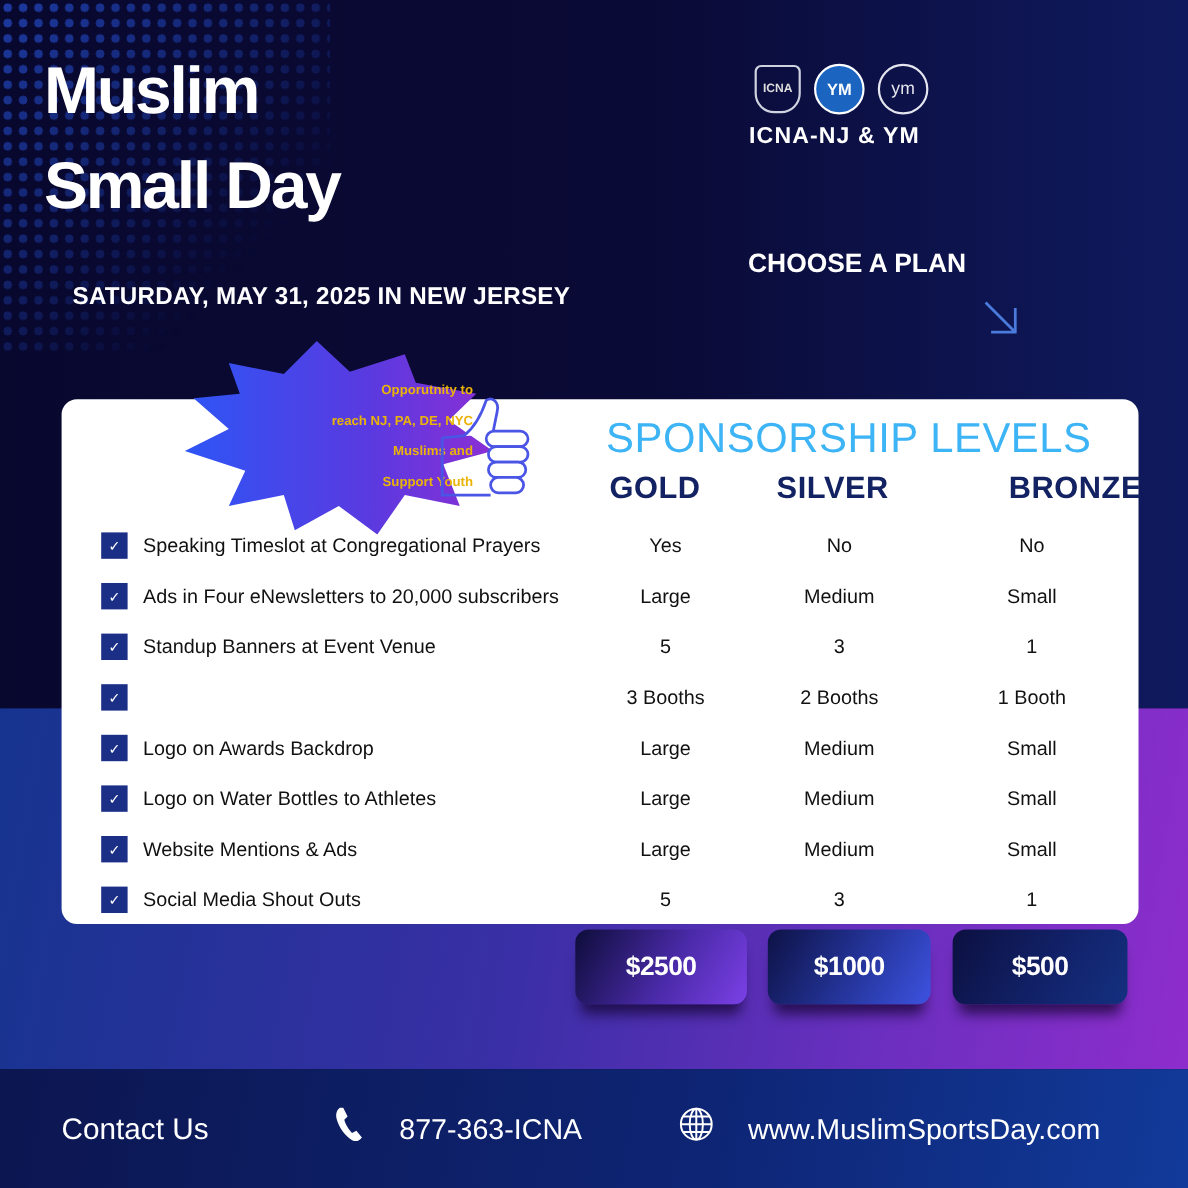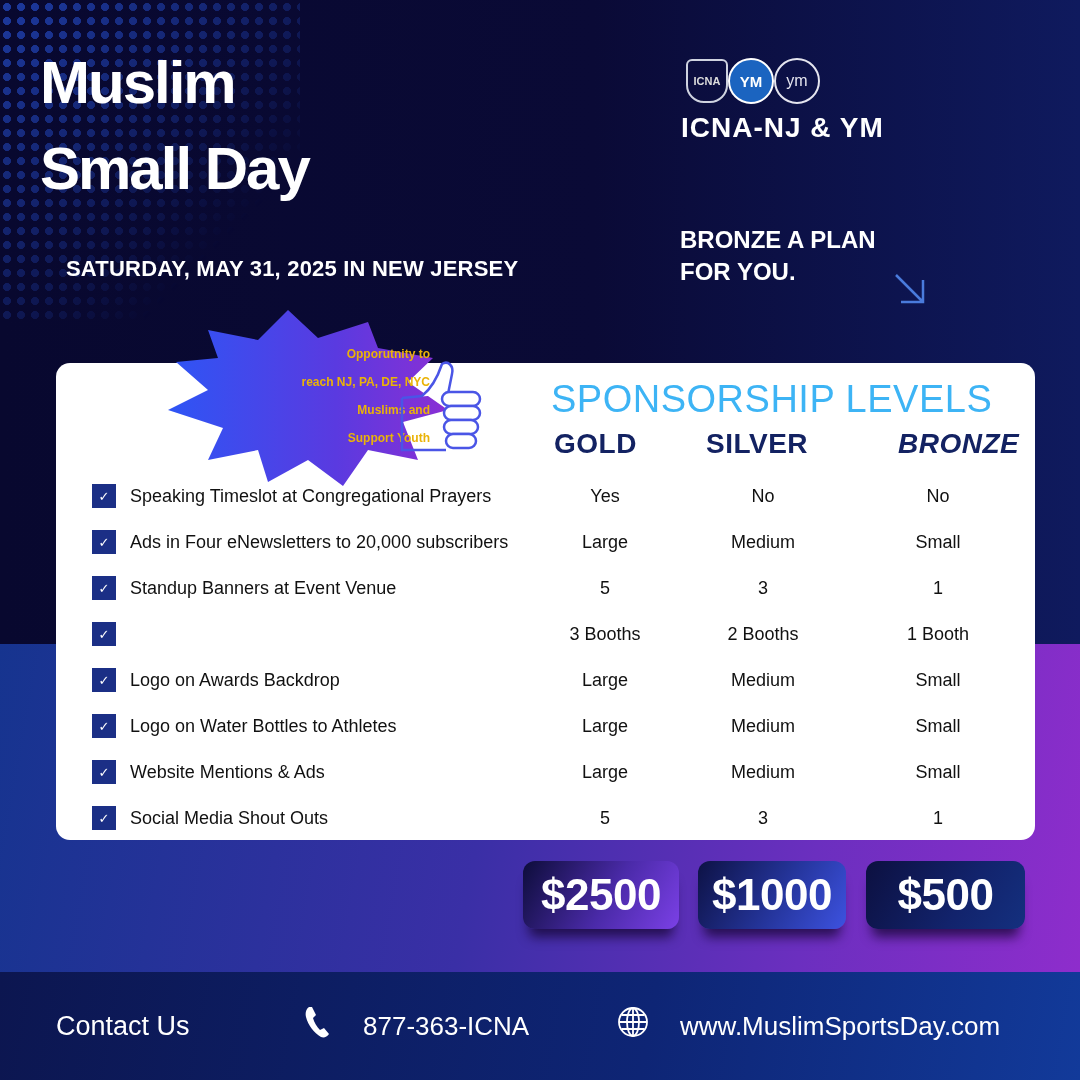--- a/index.html
+++ b/index.html
@@ -15,48 +15,48 @@
     background: linear-gradient(100deg, #16348f 0%, #3a2fa6 45%, #6b2fbf 75%, #8e2dcc 100%); }
   .footer { position: absolute; left: 0; top: 972px; width: 1080px; height: 108px;
     background: linear-gradient(100deg, #0c1650 0%, #0e2575 60%, #123a9a 100%);
     display: flex; align-items: center; color: #fff; }
 
   .title { position: absolute; left: 40px; top: 40px; color: #fff; font-weight: 700;
     font-size: 60px; line-height: 86px; letter-spacing: -2px; }
   .date { position: absolute; left: 66px; top: 256px; color: #fff; font-weight: 700;
     font-size: 22px; letter-spacing: 0.2px; }
 
-  .logos { position: absolute; left: 686px; top: 58px; display: flex; gap: 0; align-items: center; }
+  .logos { position: absolute; left: 686px; top: 58px; display: flex; gap: 12px; align-items: center; }
   .logo { width: 46px; height: 46px; border-radius: 50%; display: flex; align-items: center; justify-content: center; font-weight: 700; font-size: 15px; }
   .logo.icna { border-radius: 6px 6px 18px 18px; background: transparent; color: #ddd; border: 2px solid #cfd3e0; font-size: 11px; width: 42px; height: 44px; }
   .logo.ym1 { background: #1b64c0; color: #fff; border: 2px solid #fff; }
   .logo.ym2 { background: transparent; border: 2px solid #e5e5ef; color: #e5e5ef; font-weight: 400; font-size: 16px; }
-  .org-name { position: absolute; left: 681px; top: 112px; color: #fff; font-weight: 700; font-size: 28px; letter-spacing: 1px; text-align: center; }
+  .org-name { position: absolute; left: 681px; top: 112px; color: #fff; font-weight: 700; font-size: 21px; letter-spacing: 1px; text-align: center; }
 
   .choose { position: absolute; left: 680px; top: 224px; color: #fff; font-weight: 700; font-size: 24px; line-height: 32px; }
   .arrow { position: absolute; left: 893px; top: 272px; width: 34px; height: 34px; }
 
   .card { position: absolute; left: 56px; top: 363px; width: 979px; height: 477px; background: #fff; border-radius: 14px; }
 
   .burst { position: absolute; left: 168px; top: 310px; width: 280px; height: 176px; }
   .burst-text { position: absolute; left: 180px; top: 340px; width: 250px; text-align: right; color: #eab308;
     font-weight: 700; font-size: 12px; line-height: 28px; }
   .thumb { position: absolute; left: 392px; top: 358px; width: 92px; height: 96px; }
 
   .spons-title { position: absolute; left: 551px; top: 378px; color: #3db4f5; font-size: 38px; letter-spacing: 0.5px; }
   .tier { position: absolute; top: 428px; color: #132262; font-weight: 900; font-size: 28px; letter-spacing: 0.5px; }
-  .tier.gold { left: 554px; } .tier.silver { left: 706px; text-align: center; } .tier.bronze { left: 898px; font-style: italic; }
+  .tier.gold { left: 554px; } .tier.silver { left: 706px; text-align: center; } .tier.bronze { left: 917px; }
   .row { position: absolute; left: 92px; width: 920px; height: 26px; display: flex; align-items: center; color: #111; font-size: 18px; }
   .check { width: 24px; height: 24px; background: #1b2f86; color: #fff; display: flex; align-items: center; justify-content: center; font-size: 13px; flex: none; }
   .feat { margin-left: 14px; width: 420px; white-space: nowrap; }
   .val { position: absolute; text-align: center; width: 140px; }
   .v-gold { left: 443px; } .v-silver { left: 601px; } .v-bronze { left: 776px; }
 
-  .price { position: absolute; top: 845px; height: 68px; border-radius: 12px; color: #fff; font-weight: 900; font-size: 44px;
-    display: flex; align-items: center; justify-content: center; box-shadow: 0 14px 12px -6px rgba(20,5,50,0.75); letter-spacing: -0.5px; margin-top: 16px; }
+  .price { position: absolute; top: 845px; height: 68px; border-radius: 12px; color: #fff; font-weight: 900; font-size: 24px;
+    display: flex; align-items: center; justify-content: center; box-shadow: 0 14px 12px -6px rgba(20,5,50,0.75); letter-spacing: -0.5px; }
   .p-gold { left: 523px; width: 156px; background: linear-gradient(120deg, #0d0d3a 0%, #4a2aa8 55%, #7b40e6 100%); }
   .p-silver { left: 698px; width: 148px; background: linear-gradient(120deg, #0d1245 0%, #25359c 55%, #3d52e0 100%); }
   .p-bronze { left: 866px; width: 159px; background: linear-gradient(120deg, #0c1040 0%, #12236c 60%, #14307f 100%); }
 
   .contact { position: absolute; left: 56px; font-size: 27px; }
   .phone-icon { position: absolute; left: 303px; top: 1005px; width: 30px; height: 34px; }
   .phone { position: absolute; left: 363px; font-size: 26px; }
   .globe-icon { position: absolute; left: 617px; top: 1006px; width: 32px; height: 32px; }
   .web { position: absolute; left: 680px; font-size: 26px; }
 </style>
@@ -74,22 +74,21 @@
 <div class="date">SATURDAY, MAY 31, 2025 IN NEW JERSEY</div>
 
 <div class="logos">
   <div class="logo icna">ICNA</div>
   <div class="logo ym1">YM</div>
   <div class="logo ym2">ym</div>
 </div>
 <div class="org-name">ICNA-NJ &amp; YM</div>
 
 <div class="choose">
-  <div>BRONZE A PLAN</div>
-  <div>FOR YOU.</div>
+  <div>CHOOSE A PLAN</div>
 </div>
 <svg class="arrow" viewBox="0 0 34 34">
   <path d="M3 3 L30 30 M30 8 L30 30 L8 30" stroke="#4a7bdc" stroke-width="2.5" fill="none"></path>
 </svg>
 
 <div class="card"></div>
 
 <svg class="burst" viewBox="0 0 280 176">
   <defs>
     <linearGradient id="bg1" x1="0" y1="0" x2="1" y2="0">

